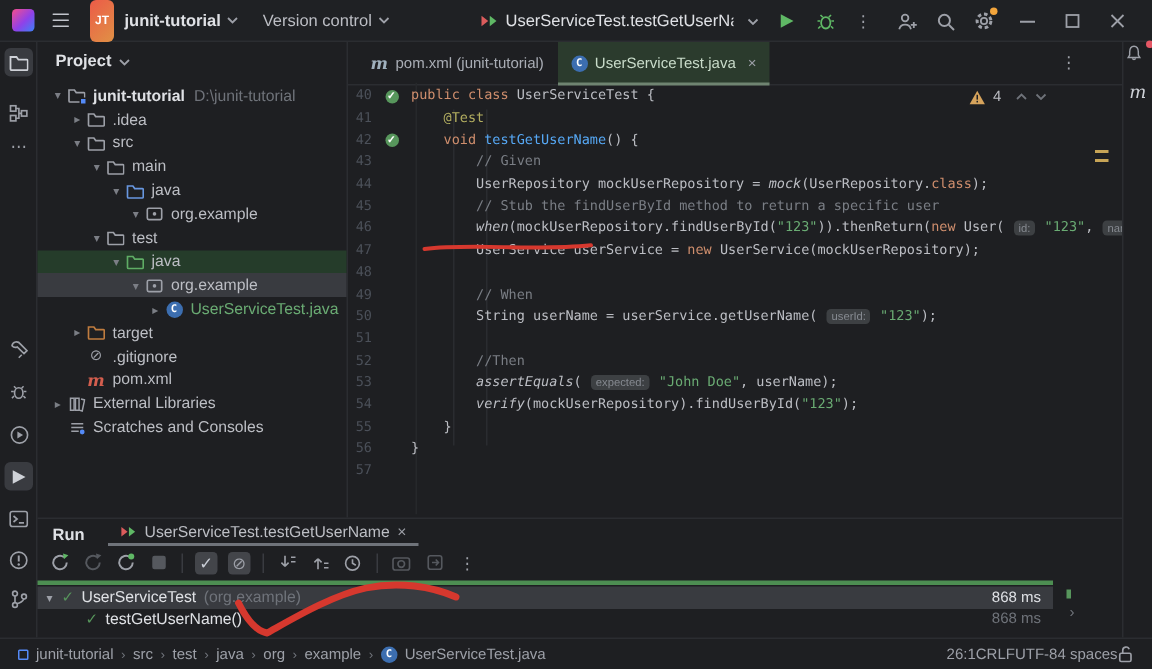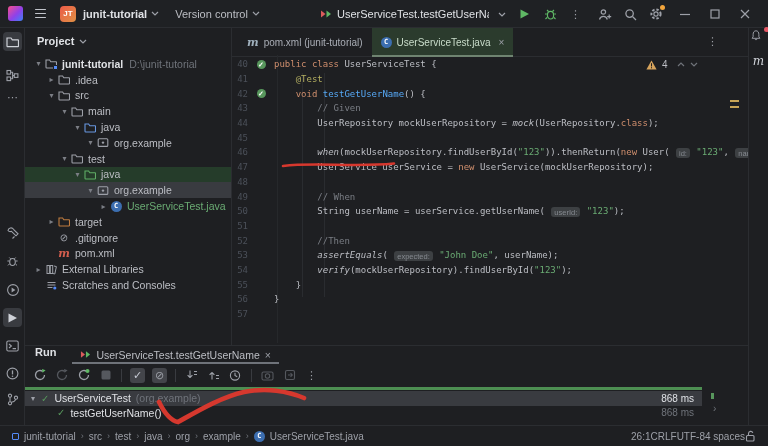--- a/index.html
+++ b/index.html
@@ -8,21 +8,21 @@
        font-family:"Liberation Sans",sans-serif;color:#bcbec4}
   svg{display:block}
 
   
   .titlebar{position:absolute;left:0;top:0;width:768px;height:28px;background:#1f2124;
             border-bottom:1px solid #2b2d31;display:flex;align-items:center;padding-left:8px}
   .logo{width:15px;height:15px;border-radius:3px;flex:none;
         background:linear-gradient(135deg,#f74e8c,#8f41e9 55%,#3b82f6)}
   .burger{margin-left:12px;display:flex;flex-direction:column;gap:2.5px;cursor:pointer}
   .burger i{display:block;width:11px;height:1.5px;background:#c2c5cc;border-radius:1px}
-  .avatar{margin-left:14px;width:16px;height:16px;border-radius:4px;flex:none;
+  .avatar{margin-left:14px;width:16px;height:28px;border-radius:4px;flex:none;
           background:linear-gradient(135deg,#ec5b48,#e09145);color:#fff;font-size:8px;
           font-weight:bold;display:flex;align-items:center;justify-content:center}
   .proj{margin-left:7px;font-size:11px;font-weight:bold;color:#dfe1e5;white-space:nowrap}
   .chev{margin-left:4px}
   .vcs{margin-left:16px;font-size:11px;color:#bcbec4;white-space:nowrap}
   .run-widget{position:absolute;left:320px;top:0;height:28px;display:flex;align-items:center;gap:5px}
   .rw-label{font-size:11px;color:#dfe1e5;white-space:nowrap;max-width:152px;overflow:hidden}
   .tb-tools{position:absolute;left:598px;top:0;height:28px;display:flex;align-items:center;gap:12px}
   .tb-win{position:absolute;left:680px;top:0;height:28px;display:flex;align-items:center;gap:20px}
   .gear-wrap{position:relative}
@@ -92,21 +92,21 @@
 
   
   .rrail{position:absolute;left:748px;top:28px;width:20px;height:397px;border-left:1px solid #2b2d31}
   .bell-wrap{position:relative;margin:7px auto 0;width:14px;height:14px;cursor:pointer}
   .bell-dot{position:absolute;right:-1px;top:-1px;width:5px;height:5px;border-radius:50%;background:#e55765}
   .mrail{margin-top:12px;text-align:center;font-style:italic;font-family:"DejaVu Serif",serif;
          font-size:12px;color:#cfd2d8;cursor:pointer}
 
   
   .runpanel{position:absolute;left:25px;top:345px;width:723px;height:80px;border-top:1px solid #2b2d31}
-  .rp-head{height:17px;display:flex;align-items:flex-start}
+  .rp-head{height:17px;display:flex;align-items:flex-end}
   .rp-label{margin-left:10px;font-size:11px;font-weight:bold;color:#dfe1e5}
   .rp-tab{margin-left:16px;display:flex;align-items:center;gap:5px;font-size:10.5px;color:#bcbec4;
           height:100%;position:relative;padding:0 8px;cursor:pointer}
   .rp-tab:after{content:"";position:absolute;left:0;right:0;bottom:-1px;height:2px;background:#6f737a}
   .rp-toolbar{height:24px;display:flex;align-items:center;padding-left:7px;gap:7px}
   .rp-ti{width:15px;height:15px;display:flex;align-items:center;justify-content:center;
          color:#9da0a8;font-size:11px;cursor:pointer;border-radius:3px}
   .rp-ti.boxed{background:#43454a}
   .rp-sep{width:1px;height:13px;background:#393b40;margin:0 1px}
   .rp-progress{position:absolute;left:0;top:41px;width:677px;height:3px;background:#4d8e52}
@@ -458,20 +458,21 @@
           <span class="code"><span class="seg-plain">        </span><span class="seg-cmt">// Given</span></span>
         </div>
         <div class="cl">
           <span class="ln">44</span>
           <span class="gut"></span>
           <span class="code"><span class="seg-plain">        UserRepository mockUserRepository = </span><span class="seg-italic">mock</span><span class="seg-plain">(UserRepository.</span><span class="seg-kw">class</span><span class="seg-plain">);</span></span>
         </div>
         <div class="cl">
           <span class="ln">45</span>
           <span class="gut"></span>
+          <span class="code"><span class="seg-plain">        </span><span class="seg-cmt">// Stub the findUserById method to return a specific user</span></span>
         </div>
         <div class="cl">
           <span class="ln">46</span>
           <span class="gut"></span>
           <span class="code"><span class="seg-plain">        </span><span class="seg-italic">when</span><span class="seg-plain">(mockUserRepository.findUserById(</span><span class="seg-str">"123"</span><span class="seg-plain">)).thenReturn(</span><span class="seg-kw">new </span><span class="seg-plain">User( </span><span class="seg-chip">id:</span><span class="seg-plain"> </span><span class="seg-str">"123"</span><span class="seg-plain">, </span><span class="seg-chip">nam</span></span>
         </div>
         <div class="cl">
           <span class="ln">47</span>
           <span class="gut"></span>
           <span class="code"><span class="seg-plain">        UserService userService = </span><span class="seg-kw">new </span><span class="seg-plain">UserService(mockUserRepository);</span></span>

